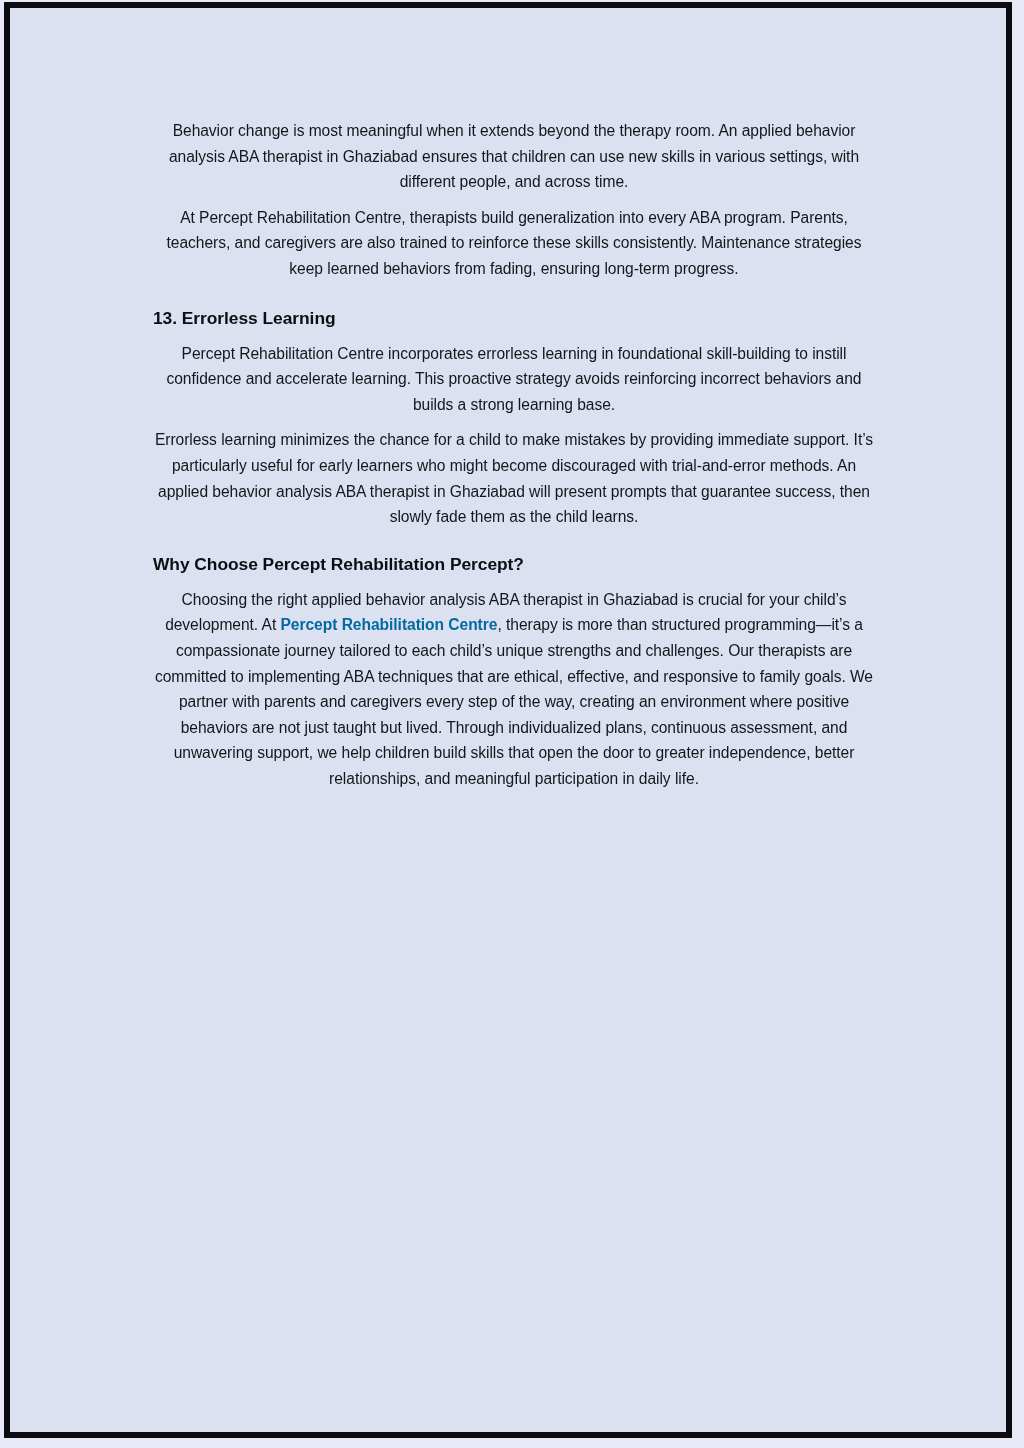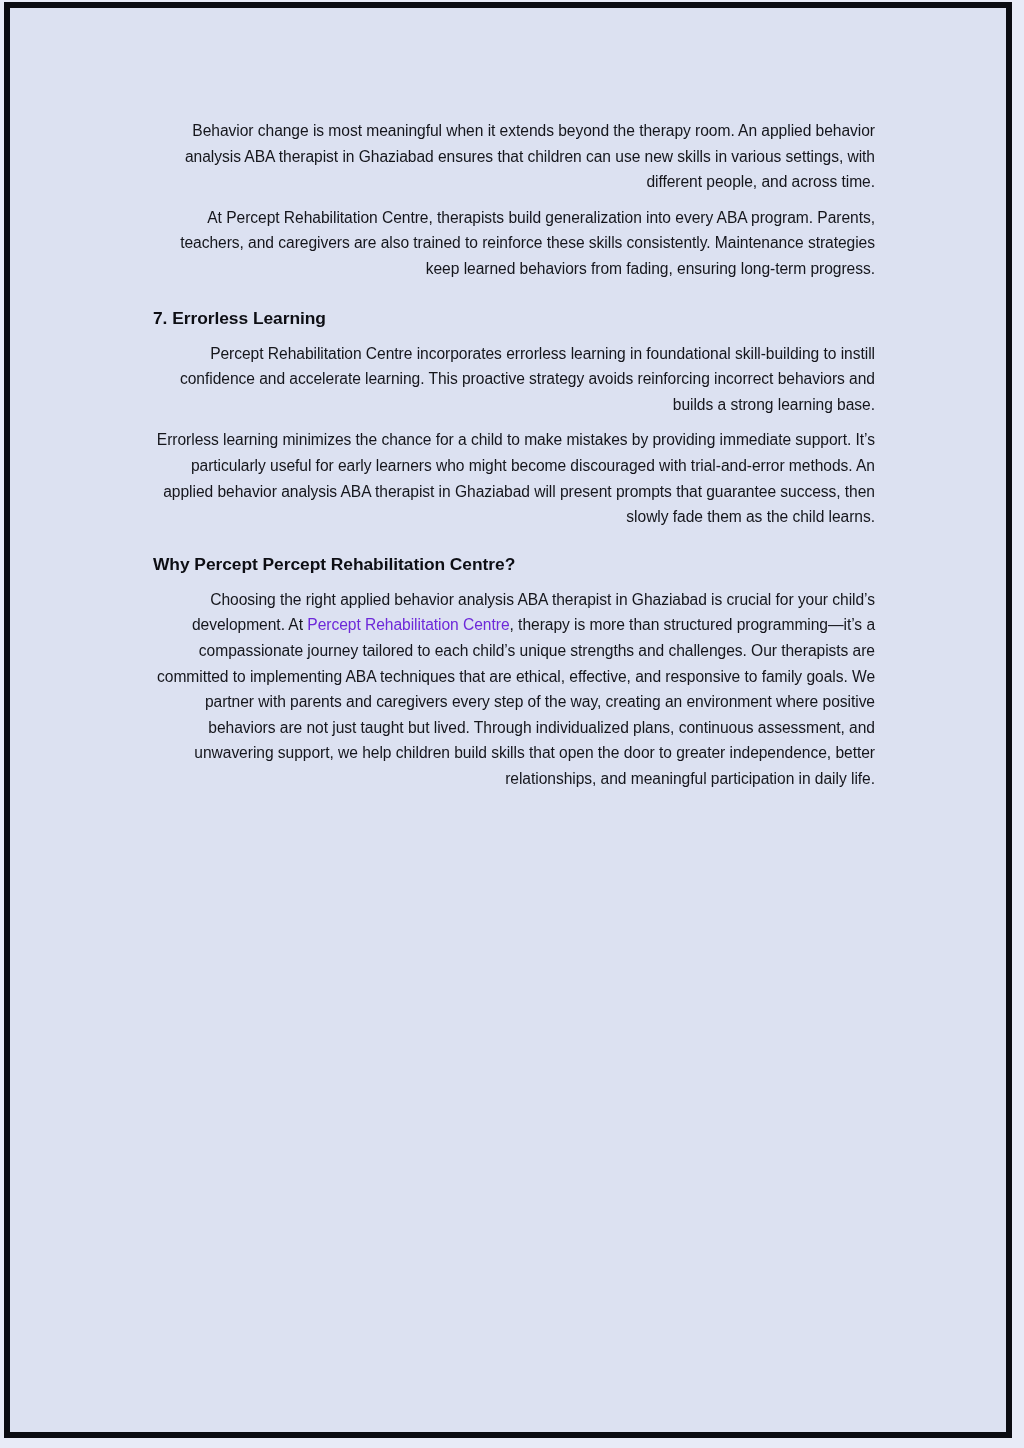--- a/index.html
+++ b/index.html
@@ -45,64 +45,64 @@
     top: 110px;
     width: 722px;
   }
 
   p.para {
     margin: 0 0 10px 0;
     font-size: 15.6px;
     line-height: 25.6px;
     color: #15161c;
     letter-spacing: -0.05px;
-    text-align: right;
+    text-align: center;
     word-spacing: 0px;
   }
 
   h2.section-heading {
     margin: 22px 0 11px 0;
     font-size: 17.4px;
     line-height: 24px;
     font-weight: bold;
     color: #0d0e14;
     letter-spacing: -0.05px;
   }
 
   h2.section-heading.first {
     margin-top: 24px;
   }
 
   a.inline-link {
-    color: #6d28d9;
-    font-weight: normal;
+    color: #0369a1;
+    font-weight: bold;
     text-decoration: none;
   }
 
   .spacer-bottom {
     height: 2px;
   }
 </style>
 </head>
 <body>
 
 <div class="page-frame">
   <div class="page-sheet">
     <div class="content">
 
       <p class="para">Behavior change is most meaningful when it extends beyond the therapy room. An applied behavior analysis ABA therapist in Ghaziabad ensures that children can use new skills in various settings, with different people, and across time.</p>
 
       <p class="para">At Percept Rehabilitation Centre, therapists build generalization into every ABA program. Parents, teachers, and caregivers are also trained to reinforce these skills consistently. Maintenance strategies keep learned behaviors from fading, ensuring long-term progress.</p>
 
-      <h2 class="section-heading first">7. Errorless Learning</h2>
+      <h2 class="section-heading first">13. Errorless Learning</h2>
 
       <p class="para">Percept Rehabilitation Centre incorporates errorless learning in foundational skill-building to instill confidence and accelerate learning. This proactive strategy avoids reinforcing incorrect behaviors and builds a strong learning base.</p>
 
       <p class="para">Errorless learning minimizes the chance for a child to make mistakes by providing immediate support. It’s particularly useful for early learners who might become discouraged with trial-and-error methods. An applied behavior analysis ABA therapist in Ghaziabad will present prompts that guarantee success, then slowly fade them as the child learns.</p>
 
-      <h2 class="section-heading">Why Percept Percept Rehabilitation Centre?</h2>
+      <h2 class="section-heading">Why Choose Percept Rehabilitation Percept?</h2>
 
       <p class="para"><span>Choosing the right applied behavior analysis ABA therapist in Ghaziabad is crucial for your child’s development. At </span><a class="inline-link" href="#">Percept Rehabilitation Centre</a><span>, therapy is more than structured programming—it’s a compassionate journey tailored to each child’s unique strengths and challenges. Our therapists are committed to implementing ABA techniques that are ethical, effective, and responsive to family goals. We partner with parents and caregivers every step of the way, creating an environment where positive behaviors are not just taught but lived. Through individualized plans, continuous assessment, and unwavering support, we help children build skills that open the door to greater independence, better relationships, and meaningful participation in daily life.</span></p>
 
       <div class="spacer-bottom"></div>
     </div>
   </div>
 </div>
 
 </body></html>

